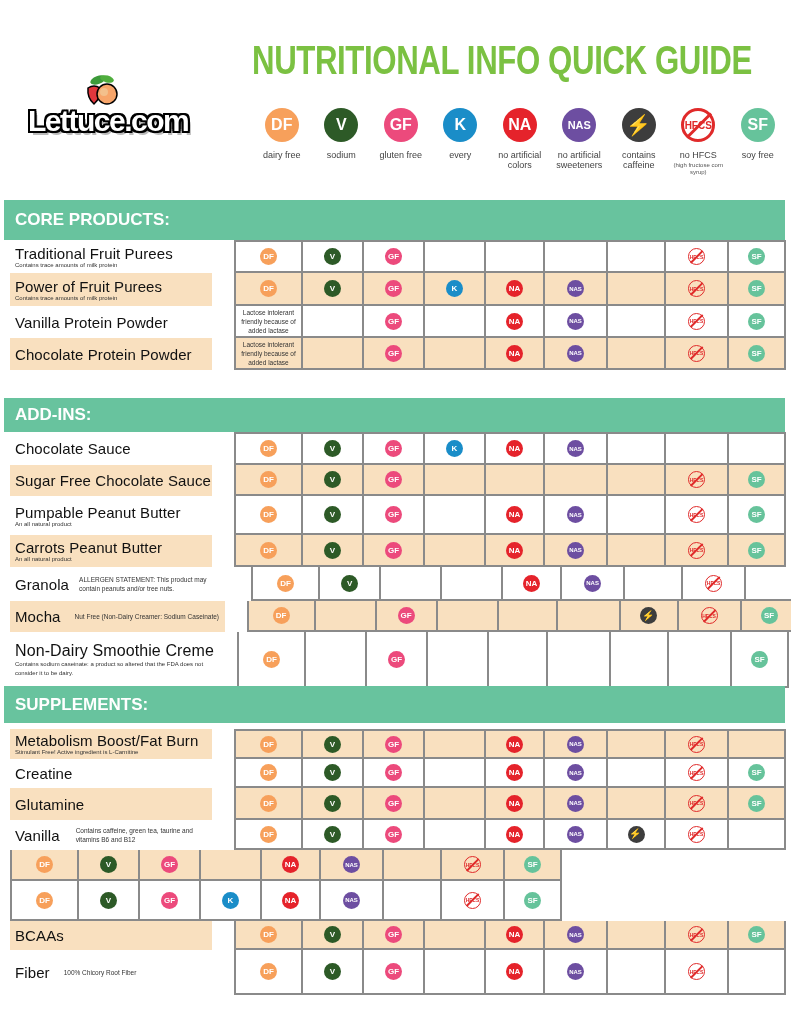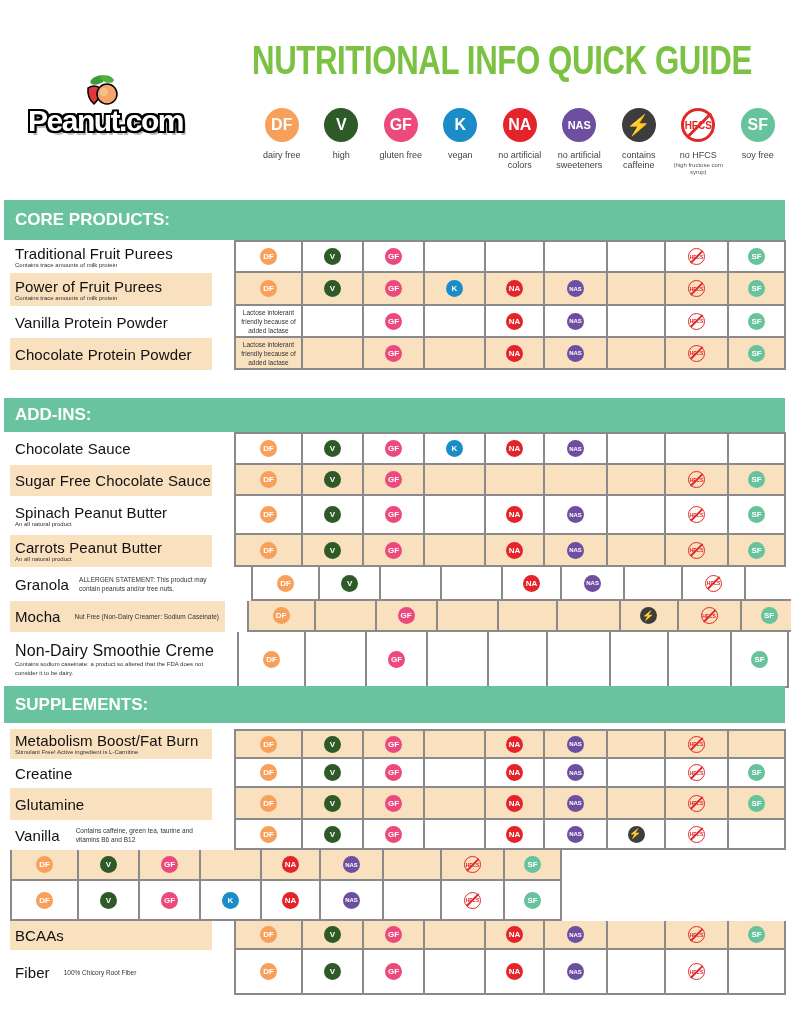--- a/index.html
+++ b/index.html
@@ -83,39 +83,39 @@
 <div class="title">NUTRITIONAL INFO QUICK GUIDE</div>
 
 <div class="logo">
   <svg class="logo-fruit" viewBox="0 0 40 36">
     <ellipse cx="16" cy="6" rx="8" ry="4" fill="#3c9a3a" transform="rotate(-20 16 6)"></ellipse>
     <ellipse cx="25" cy="5" rx="7" ry="3.5" fill="#4fae3d" transform="rotate(15 25 5)"></ellipse>
     <path d="M6 14 Q12 10 18 14 Q19 24 12 30 Q5 24 6 14Z" fill="#e0363c" stroke="#000" stroke-width="1.5"></path>
     <circle cx="25" cy="20" r="10" fill="#f7a56a" stroke="#000" stroke-width="1.5"></circle>
     <circle cx="22" cy="18" r="4" fill="#f3c08c"></circle>
   </svg>
-  <div class="logo-line2">Peanut.com</div>
+  <div class="logo-line2">Lettuce.com</div>
 </div>
 
 <div class="legend" id="legend">
     <div class="legend-item">
       <div class="legend-badge" style="background: rgb(247, 160, 91);">DF</div>
       <div class="legend-label">dairy free</div>
     </div>
     <div class="legend-item">
       <div class="legend-badge" style="background: rgb(45, 90, 39);">V</div>
-      <div class="legend-label">high</div>
+      <div class="legend-label">sodium</div>
     </div>
     <div class="legend-item">
       <div class="legend-badge" style="background: rgb(236, 74, 124);">GF</div>
       <div class="legend-label">gluten free</div>
     </div>
     <div class="legend-item">
       <div class="legend-badge" style="background: rgb(26, 141, 200);">K</div>
-      <div class="legend-label">vegan</div>
+      <div class="legend-label">every</div>
     </div>
     <div class="legend-item">
       <div class="legend-badge" style="background: rgb(229, 35, 43);">NA</div>
       <div class="legend-label">no artificial colors</div>
     </div>
     <div class="legend-item">
       <div class="legend-badge" style="background: rgb(109, 78, 161); font-size: 11px;">NAS</div>
       <div class="legend-label">no artificial sweeteners</div>
     </div>
     <div class="legend-item">
@@ -319,21 +319,21 @@
             <div class="badge hfcs">HFCS</div>
           </div>
           <div class="cell" style="width: 57px;">
             <div class="badge" style="background: rgb(102, 195, 155);">SF</div>
           </div>
         </div>
       </div>
       <div class="row" style="height: 39px;">
         <div class="name-cell">
           <div class="name-line">
-            <span class="prod-name">Spinach Peanut Butter</span>
+            <span class="prod-name">Pumpable Peanut Butter</span>
           </div>
           <div class="prod-note">An all natural product</div>
         </div>
         <div class="cells">
           <div class="cell" style="width: 67px;">
             <div class="badge" style="background: rgb(247, 160, 91);">DF</div>
           </div>
           <div class="cell" style="width: 61px;">
             <div class="badge" style="background: rgb(45, 90, 39);">V</div>
           </div>

